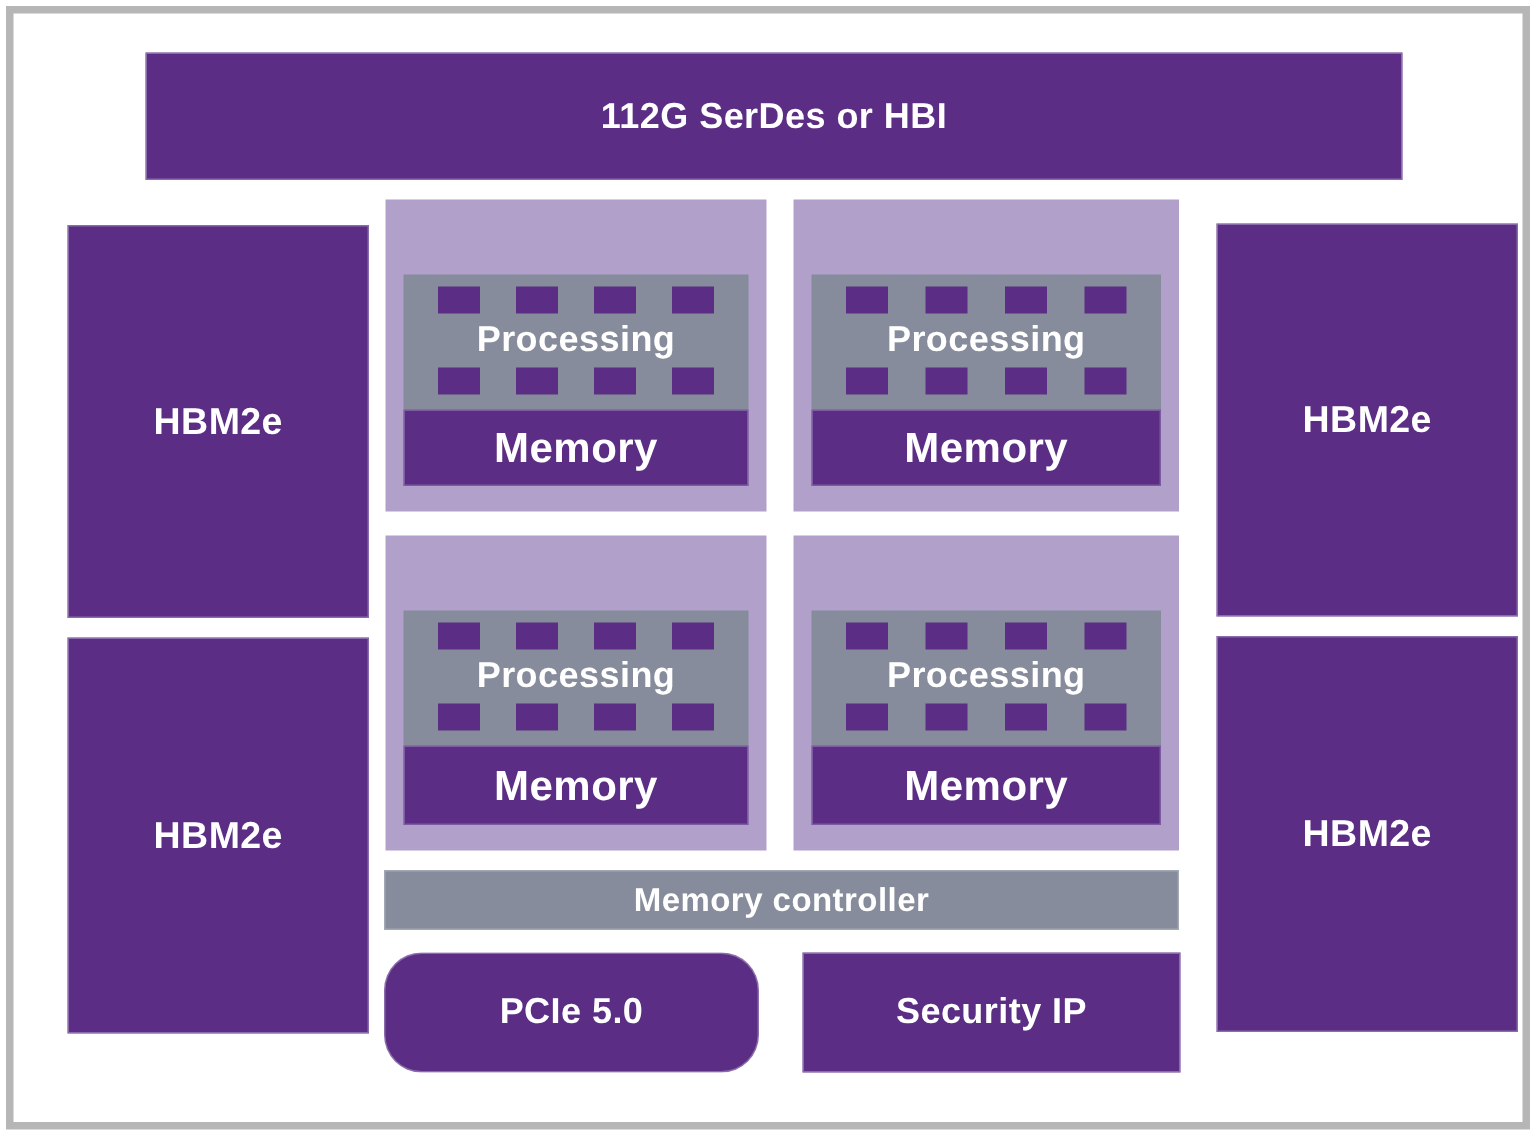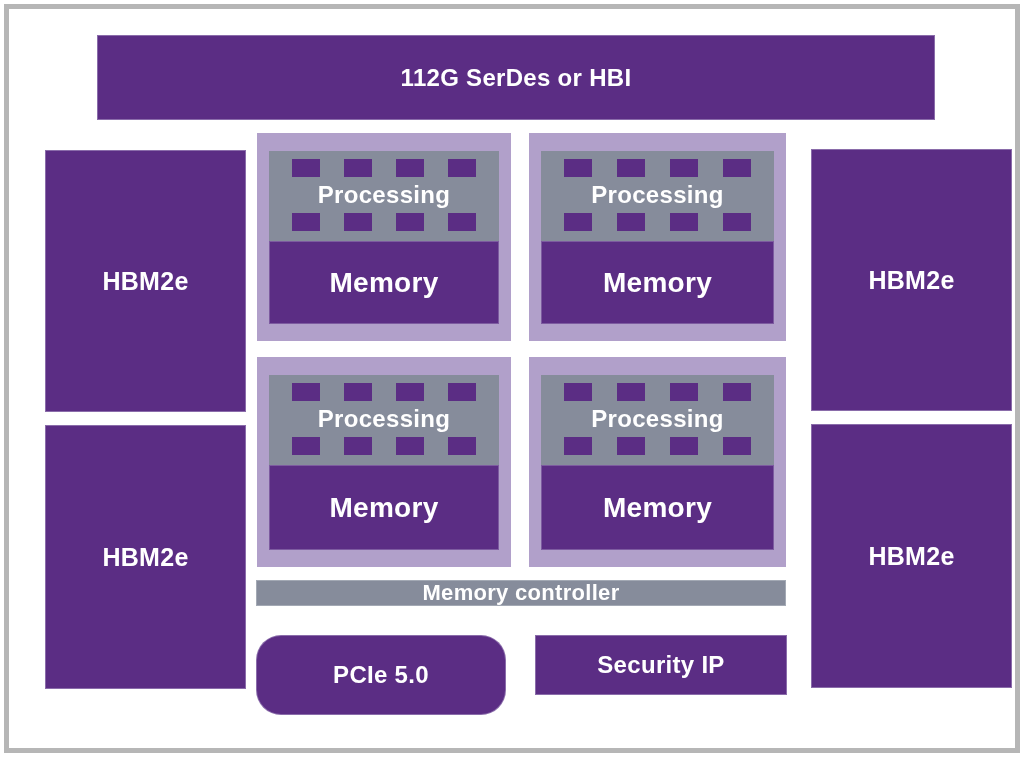--- a/index.html
+++ b/index.html
@@ -41,39 +41,39 @@
     padding:18px 12px 17px 12px;box-sizing:border-box;
     display:flex;flex-direction:column;
   }
   .tile-1{left:257px;top:133px;width:254px;height:208px;}
   .tile-2{left:529px;top:133px;width:257px;height:208px;}
   .tile-3{left:257px;top:357px;width:254px;height:210px;}
   .tile-4{left:529px;top:357px;width:257px;height:210px;}
   .pe-block{
     height:90px;background:var(--slate-gray);
     display:flex;flex-direction:column;justify-content:space-between;
-    padding:8px 23px 10px 23px;box-sizing:border-box;
+    padding:8px 23px 10px 23px;box-sizing:border-box;margin-top:32px;
   }
   .pe-row{display:flex;justify-content:space-between;}
   .pe-sq{width:28px;height:18px;background:var(--block-purple);}
   .pe-label{
     text-align:center;color:var(--text);font-weight:bold;font-size:24px;
     line-height:1;letter-spacing:.3px;
   }
   .mem-block{
     flex:1;background:var(--block-purple);
     display:flex;align-items:center;justify-content:center;
     color:var(--text);font-weight:bold;font-size:28px;letter-spacing:.3px;
     border:1px solid rgba(177,160,202,0.4);box-sizing:border-box;
   }
 
   
-  .memctl{left:256px;top:580px;width:530px;height:26px;font-size:22px;letter-spacing:.3px;}
+  .memctl{left:256px;top:580px;width:530px;height:40px;font-size:22px;letter-spacing:.3px;}
   .pcie{left:256px;top:635px;width:250px;height:80px;font-size:24px;letter-spacing:.3px;border-radius:25px;}
-  .secip{left:535px;top:635px;width:252px;height:60px;font-size:24px;letter-spacing:.3px;}
+  .secip{left:535px;top:635px;width:252px;height:80px;font-size:24px;letter-spacing:.3px;}
 </style>
 </head>
 <body>
 
 <div class="stage">
   <div class="frame"></div>
 
   <div class="blk purple serdes">
     <span>112G SerDes or HBI</span>
   </div>

